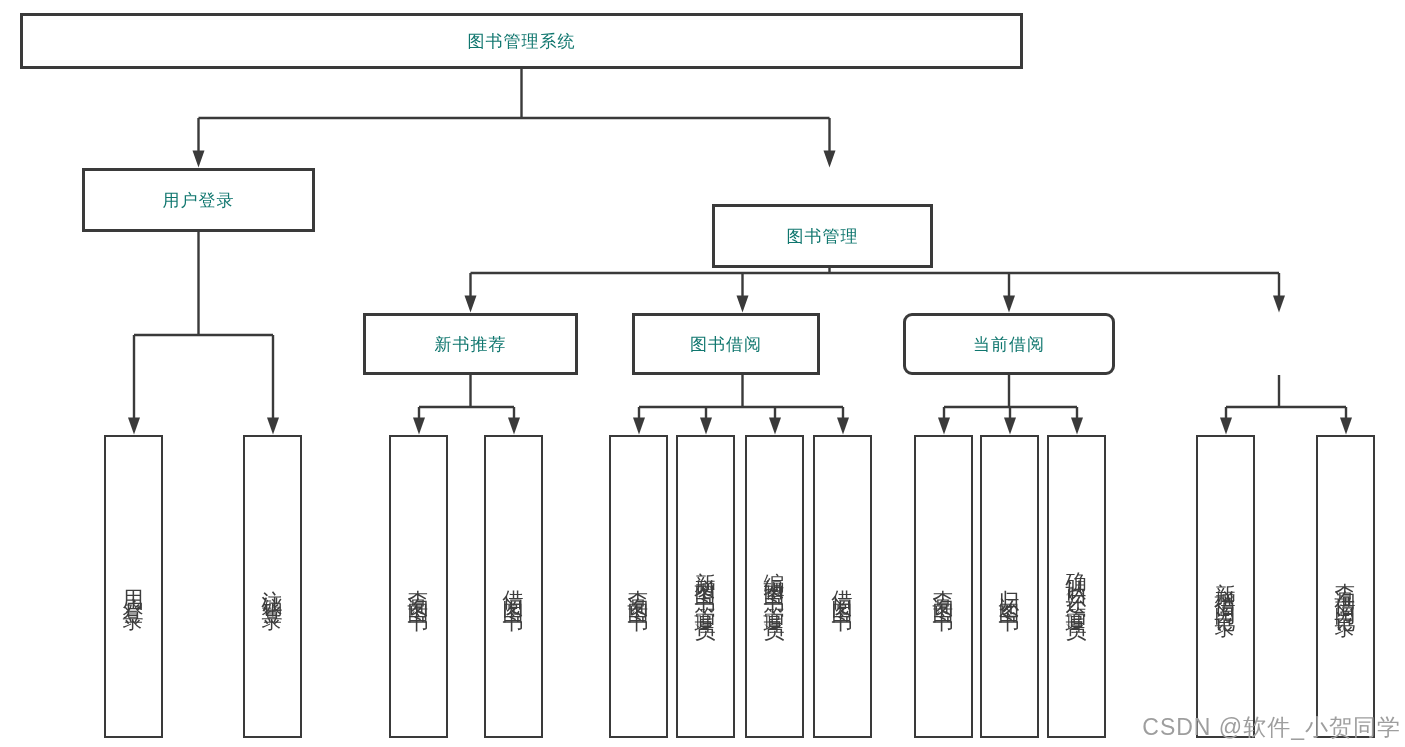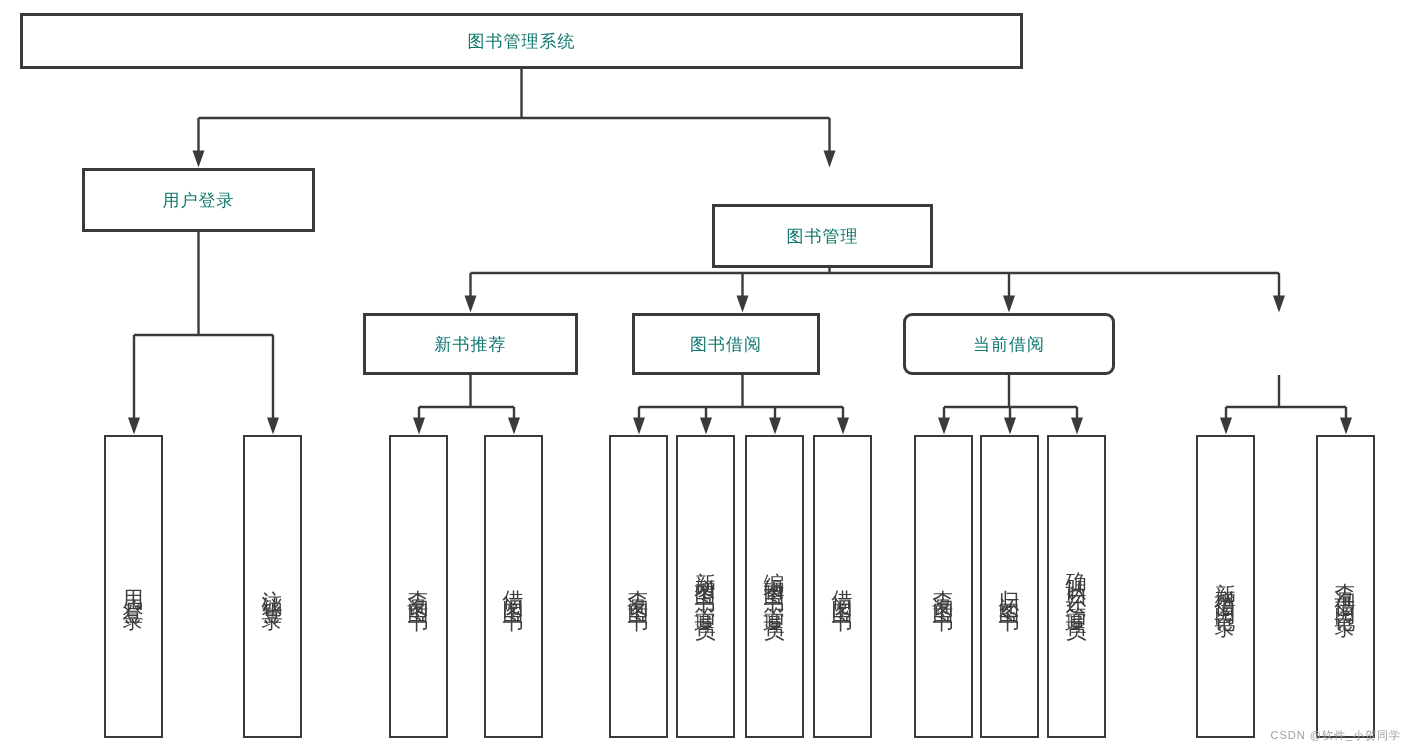--- a/index.html
+++ b/index.html
@@ -61,21 +61,21 @@
     font-size: 21px;
     letter-spacing: 7px;
     line-height: 1;
     color: #3d3d3d;
     z-index: 2;
   }
   #watermark {
     position: absolute;
     right: 4px;
     bottom: 4px;
-    font-size: 11px;
+    font-size: 23px;
     letter-spacing: 1px;
     color: #9e9e9e;
     z-index: 5;
     white-space: nowrap;
   }
 </style>
 </head>
 <body>
 
 <div id="canvas">

